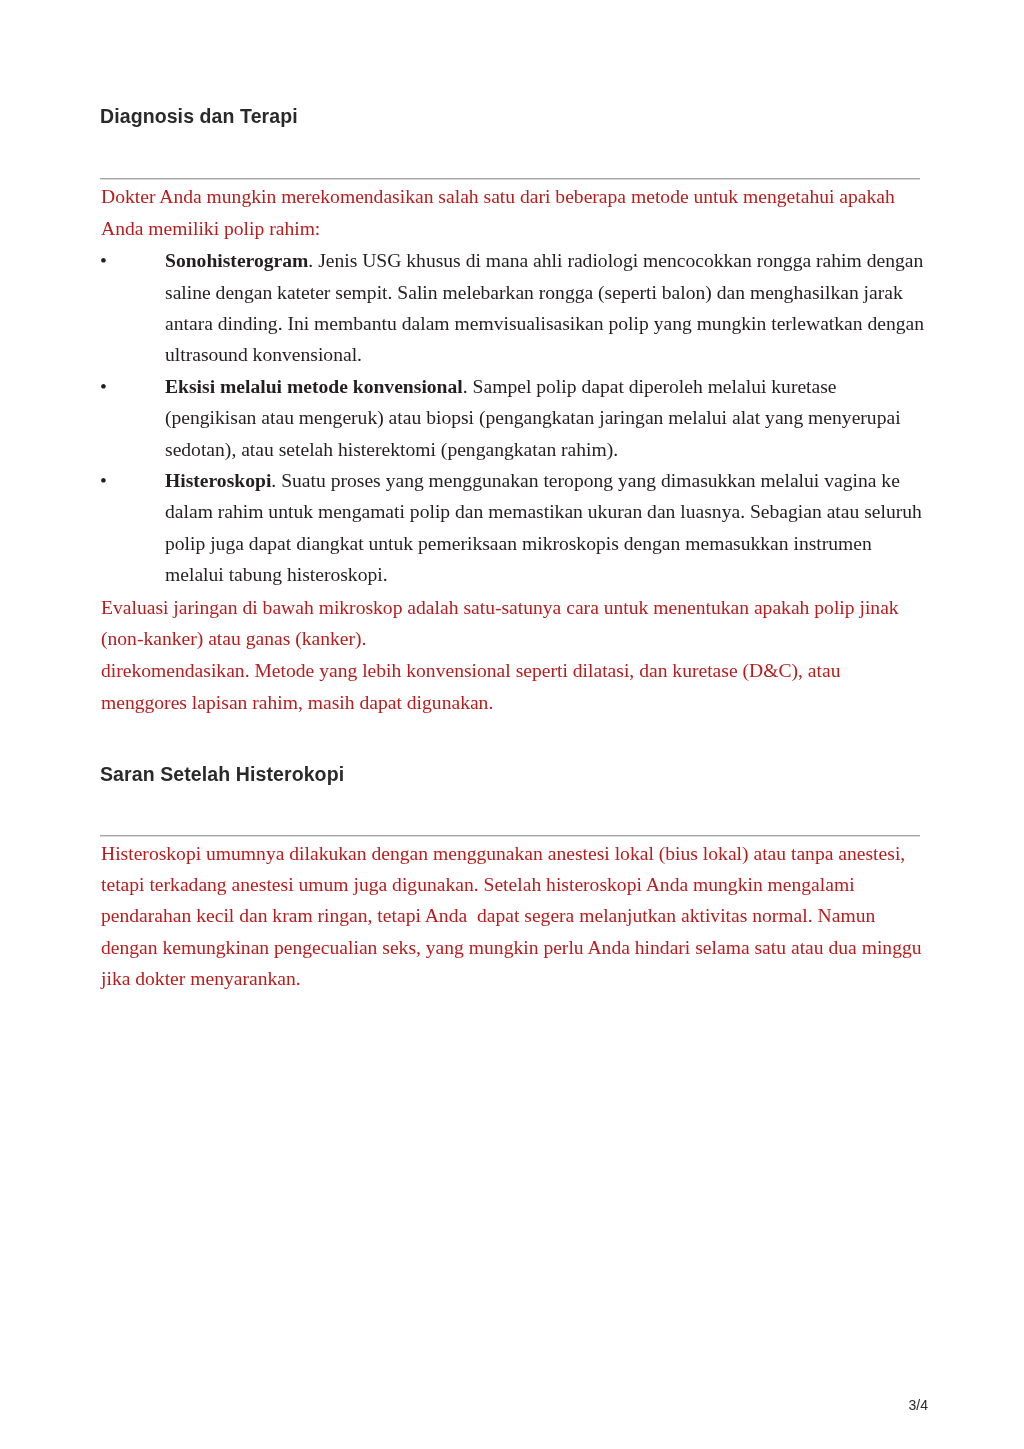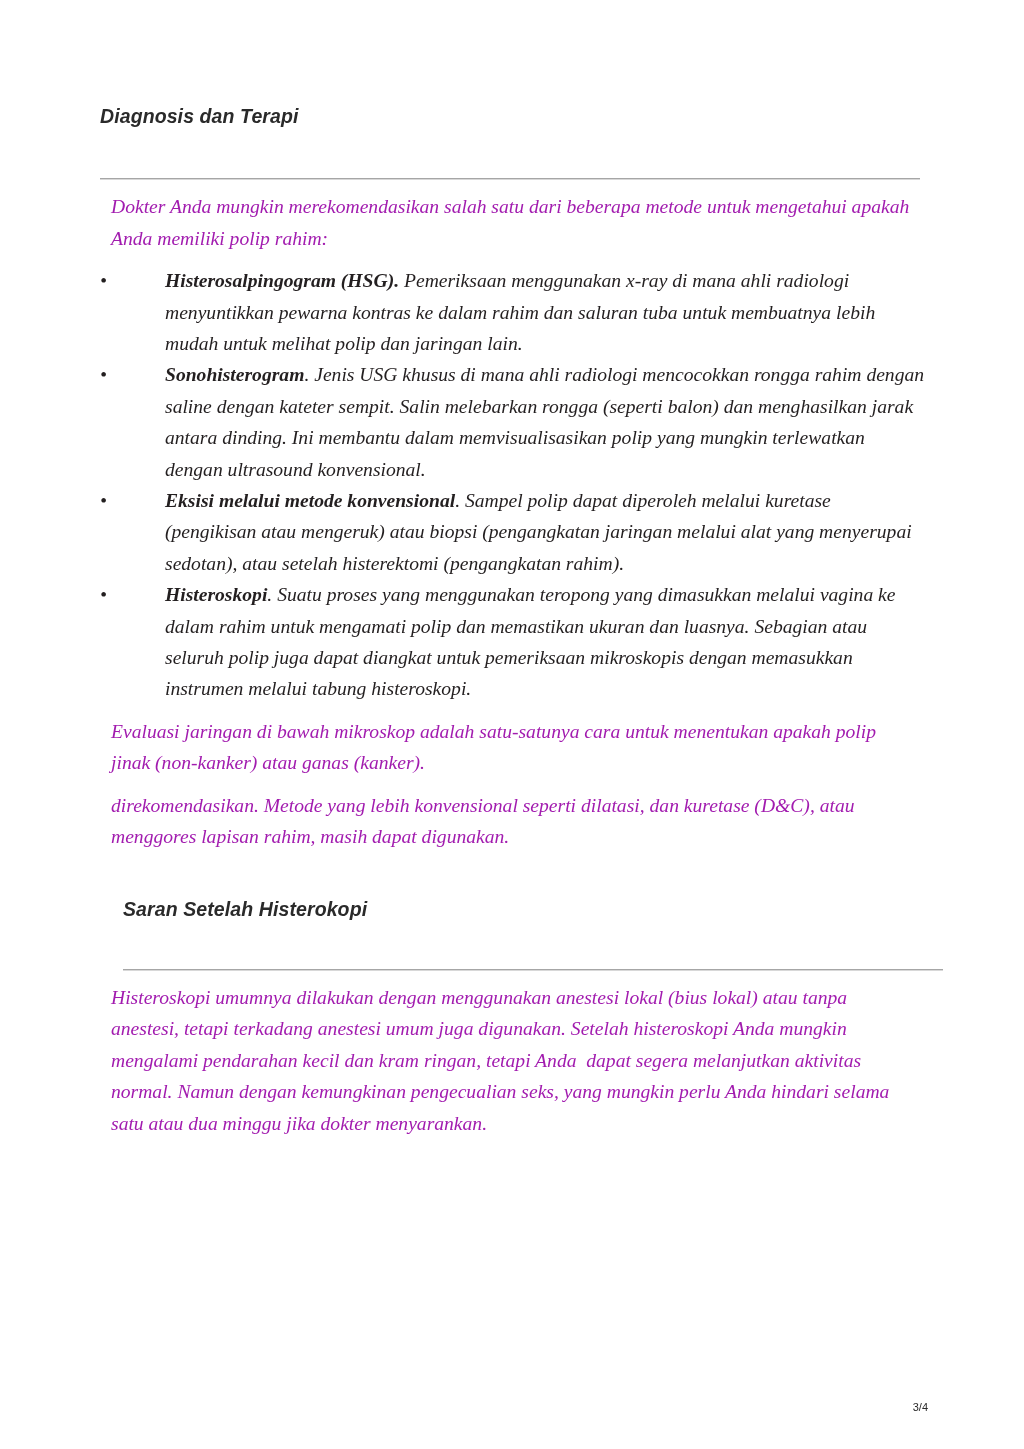--- a/index.html
+++ b/index.html
@@ -25,21 +25,20 @@
     box-sizing: border-box;
     padding: 0;
     background: #ffffff;
   }
 
   .content {
     position: absolute;
     left: 100px;
     top: 104px;
     width: 825px;
-    font-style: italic;
   }
 
   h2.section-heading {
     font-family: "Liberation Sans", "DejaVu Sans", sans-serif;
     font-size: 19.5px;
     font-weight: bold;
     color: #2a2a2a;
     margin: 0;
     padding: 0;
     letter-spacing: 0.1px;
@@ -56,23 +55,23 @@
     width: 820px;
   }
 
   .head-block-1 { margin-bottom: 0; }
   .rule-1 { margin-top: 50px; }
   .rule-2 { margin-top: 48px; }
 
   p.body-text {
     font-size: 19.6px;
     line-height: 31.4px;
-    margin: 11px;
+    margin: 1px;
     padding: 0;
-    color: #a21caf;
+    color: #b91c1c;
     text-align: left;
     white-space: pre-wrap;
   }
 
   .p-intro { margin-top: 28px; }
 
   ul.method-list {
     list-style: none;
     margin: 0;
     padding: 0;
@@ -102,50 +101,47 @@
   li.method-item .lead.underlined {
     text-decoration: underline;
   }
 
   .list-gap-top { margin-top: 29px; }
   .list-gap { margin-top: 30px; }
 
   .p-gap { margin-top: 30px; }
   .p-gap-tight { margin-top: 10px; }
 
-  .heading-2-wrap { margin-top: 44px; margin-left: 23px; }
+  .heading-2-wrap { margin-top: 44px; }
 
   .p-after-rule { margin-top: 25px; }
 
   .page-number {
     position: absolute;
     right: 96px;
     bottom: 36px;
     font-family: "Liberation Sans", "DejaVu Sans", sans-serif;
-    font-size: 11px;
+    font-size: 14px;
     color: #2a2a2a;
   }
 </style>
 </head>
 <body>
 
 <div class="page">
   <div class="content">
 
     <div class="head-block-1">
       <h2 class="section-heading">Diagnosis dan Terapi</h2>
       <div class="rule rule-1"></div>
     </div>
 
     <p class="body-text p-intro">Dokter Anda mungkin merekomendasikan salah satu dari beberapa metode untuk mengetahui apakah Anda memiliki polip rahim:</p>
 
     <ul class="method-list">
-      <li class="method-item list-gap-top">
-        <span class="bullet">•</span><span class="lead">Histerosalpingogram (HSG).</span><span> Pemeriksaan menggunakan x-ray di mana ahli radiologi menyuntikkan pewarna kontras ke dalam rahim dan saluran tuba untuk membuatnya lebih mudah untuk melihat polip dan jaringan lain.</span>
-      </li>
       <li class="method-item list-gap">
         <span class="bullet">•</span><span class="lead">Sonohisterogram</span><span>. Jenis USG khusus di mana ahli radiologi mencocokkan rongga rahim dengan saline dengan kateter sempit. Salin melebarkan rongga (seperti balon) dan menghasilkan jarak antara dinding. Ini membantu dalam memvisualisasikan polip yang mungkin terlewatkan dengan ultrasound konvensional.</span>
       </li>
       <li class="method-item list-gap">
         <span class="bullet">•</span><span class="lead">Eksisi melalui metode konvensional</span><span>. Sampel polip dapat diperoleh melalui kuretase (pengikisan atau mengeruk) atau biopsi (pengangkatan jaringan melalui alat yang menyerupai sedotan), atau setelah histerektomi (pengangkatan rahim).</span>
       </li>
       <li class="method-item list-gap">
         <span class="bullet">•</span><span class="lead">Histeroskopi</span><span>. Suatu proses yang menggunakan teropong yang dimasukkan melalui vagina ke dalam rahim untuk mengamati polip dan memastikan ukuran dan luasnya. Sebagian atau seluruh polip juga dapat diangkat untuk pemeriksaan mikroskopis dengan memasukkan instrumen melalui tabung histeroskopi.</span>
       </li>
     </ul>

